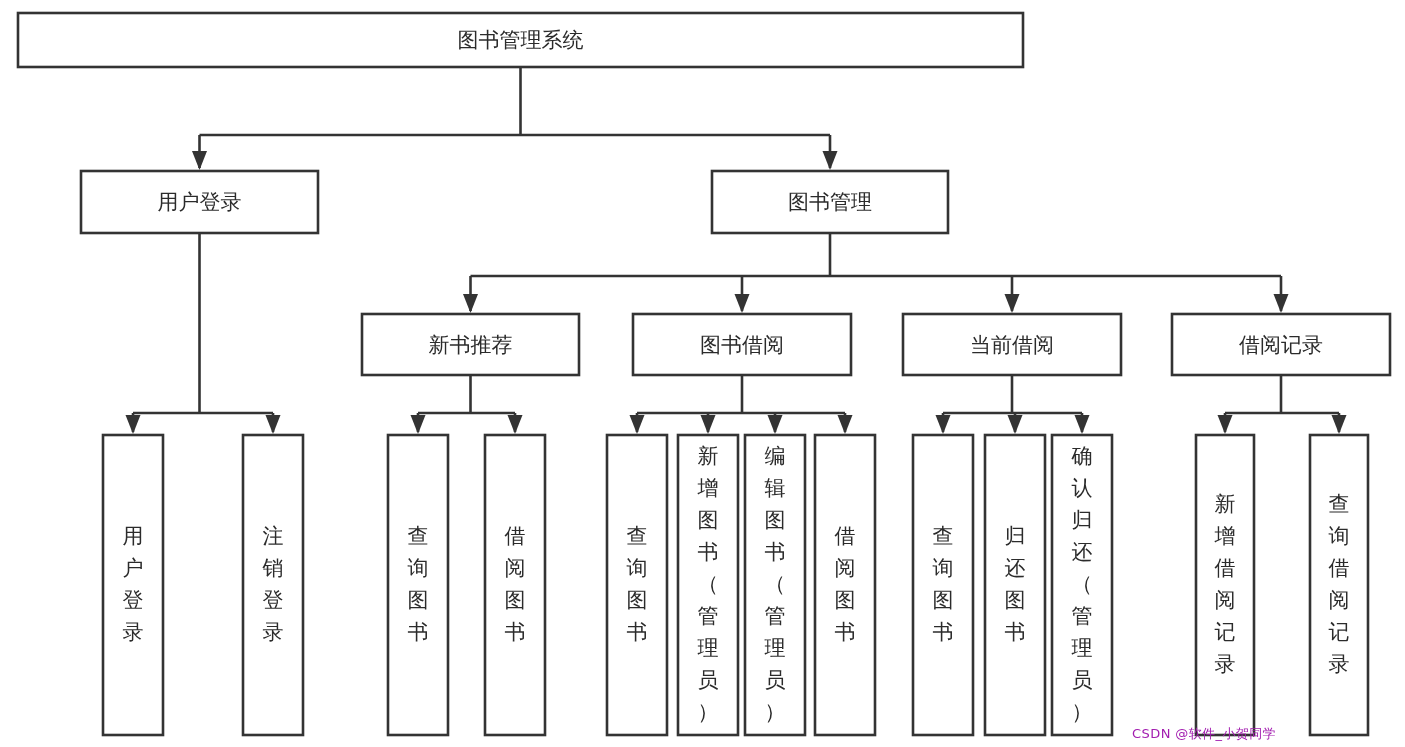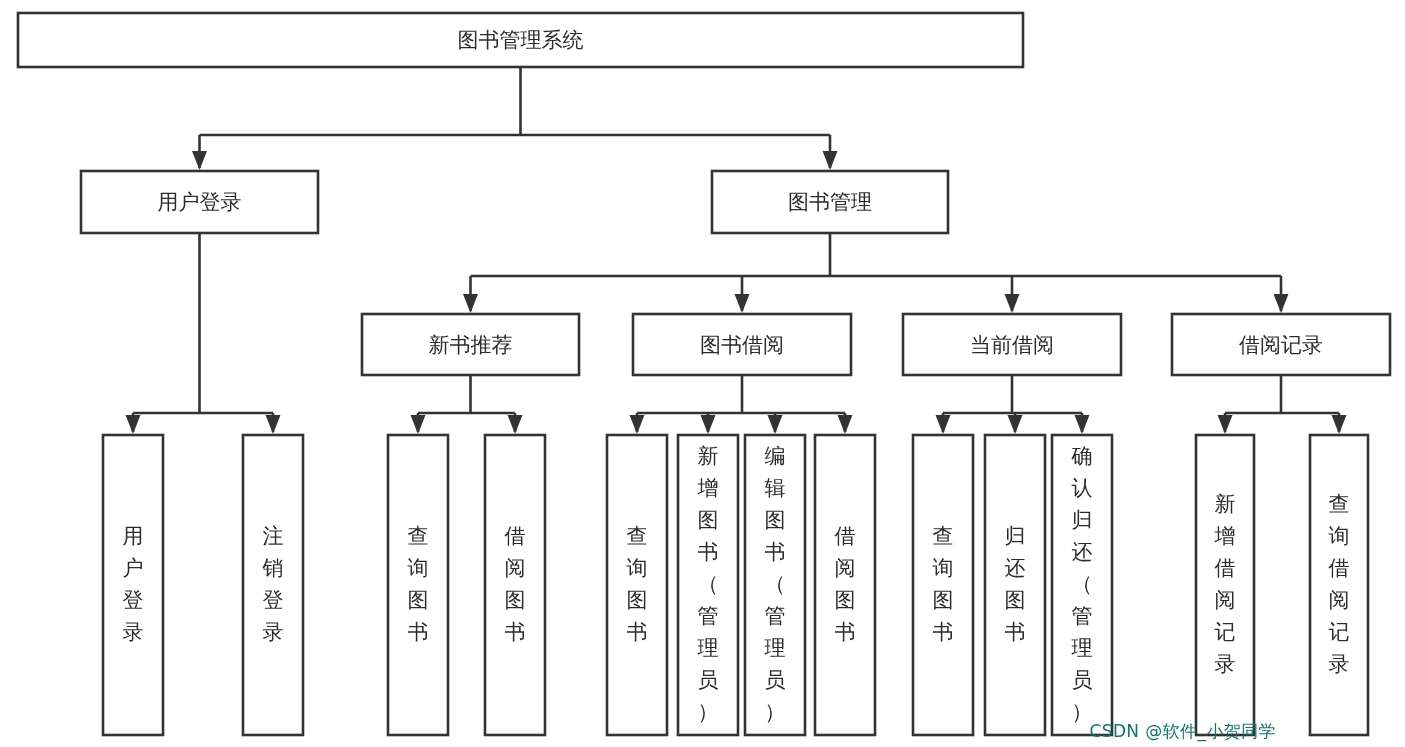--- a/index.html
+++ b/index.html
@@ -52,22 +52,22 @@
   .node-label-vertical {
     fill: #2b2b2b;
     font-family: "DejaVu Sans", "Liberation Sans", sans-serif;
     font-size: 21px;
     text-anchor: middle;
   }
   .watermark {
     position: absolute;
     right: 10px;
     bottom: 4px;
-    color: #0f766e;
-    font-size: 17px;
+    color: #a21caf;
+    font-size: 13px;
     font-family: "DejaVu Sans", "Liberation Sans", sans-serif;
     white-space: nowrap;
     letter-spacing: 0.4px;
     pointer-events: none;
   }
 </style>
 </head>
 <body>
 
 <div id="diagram-root">

